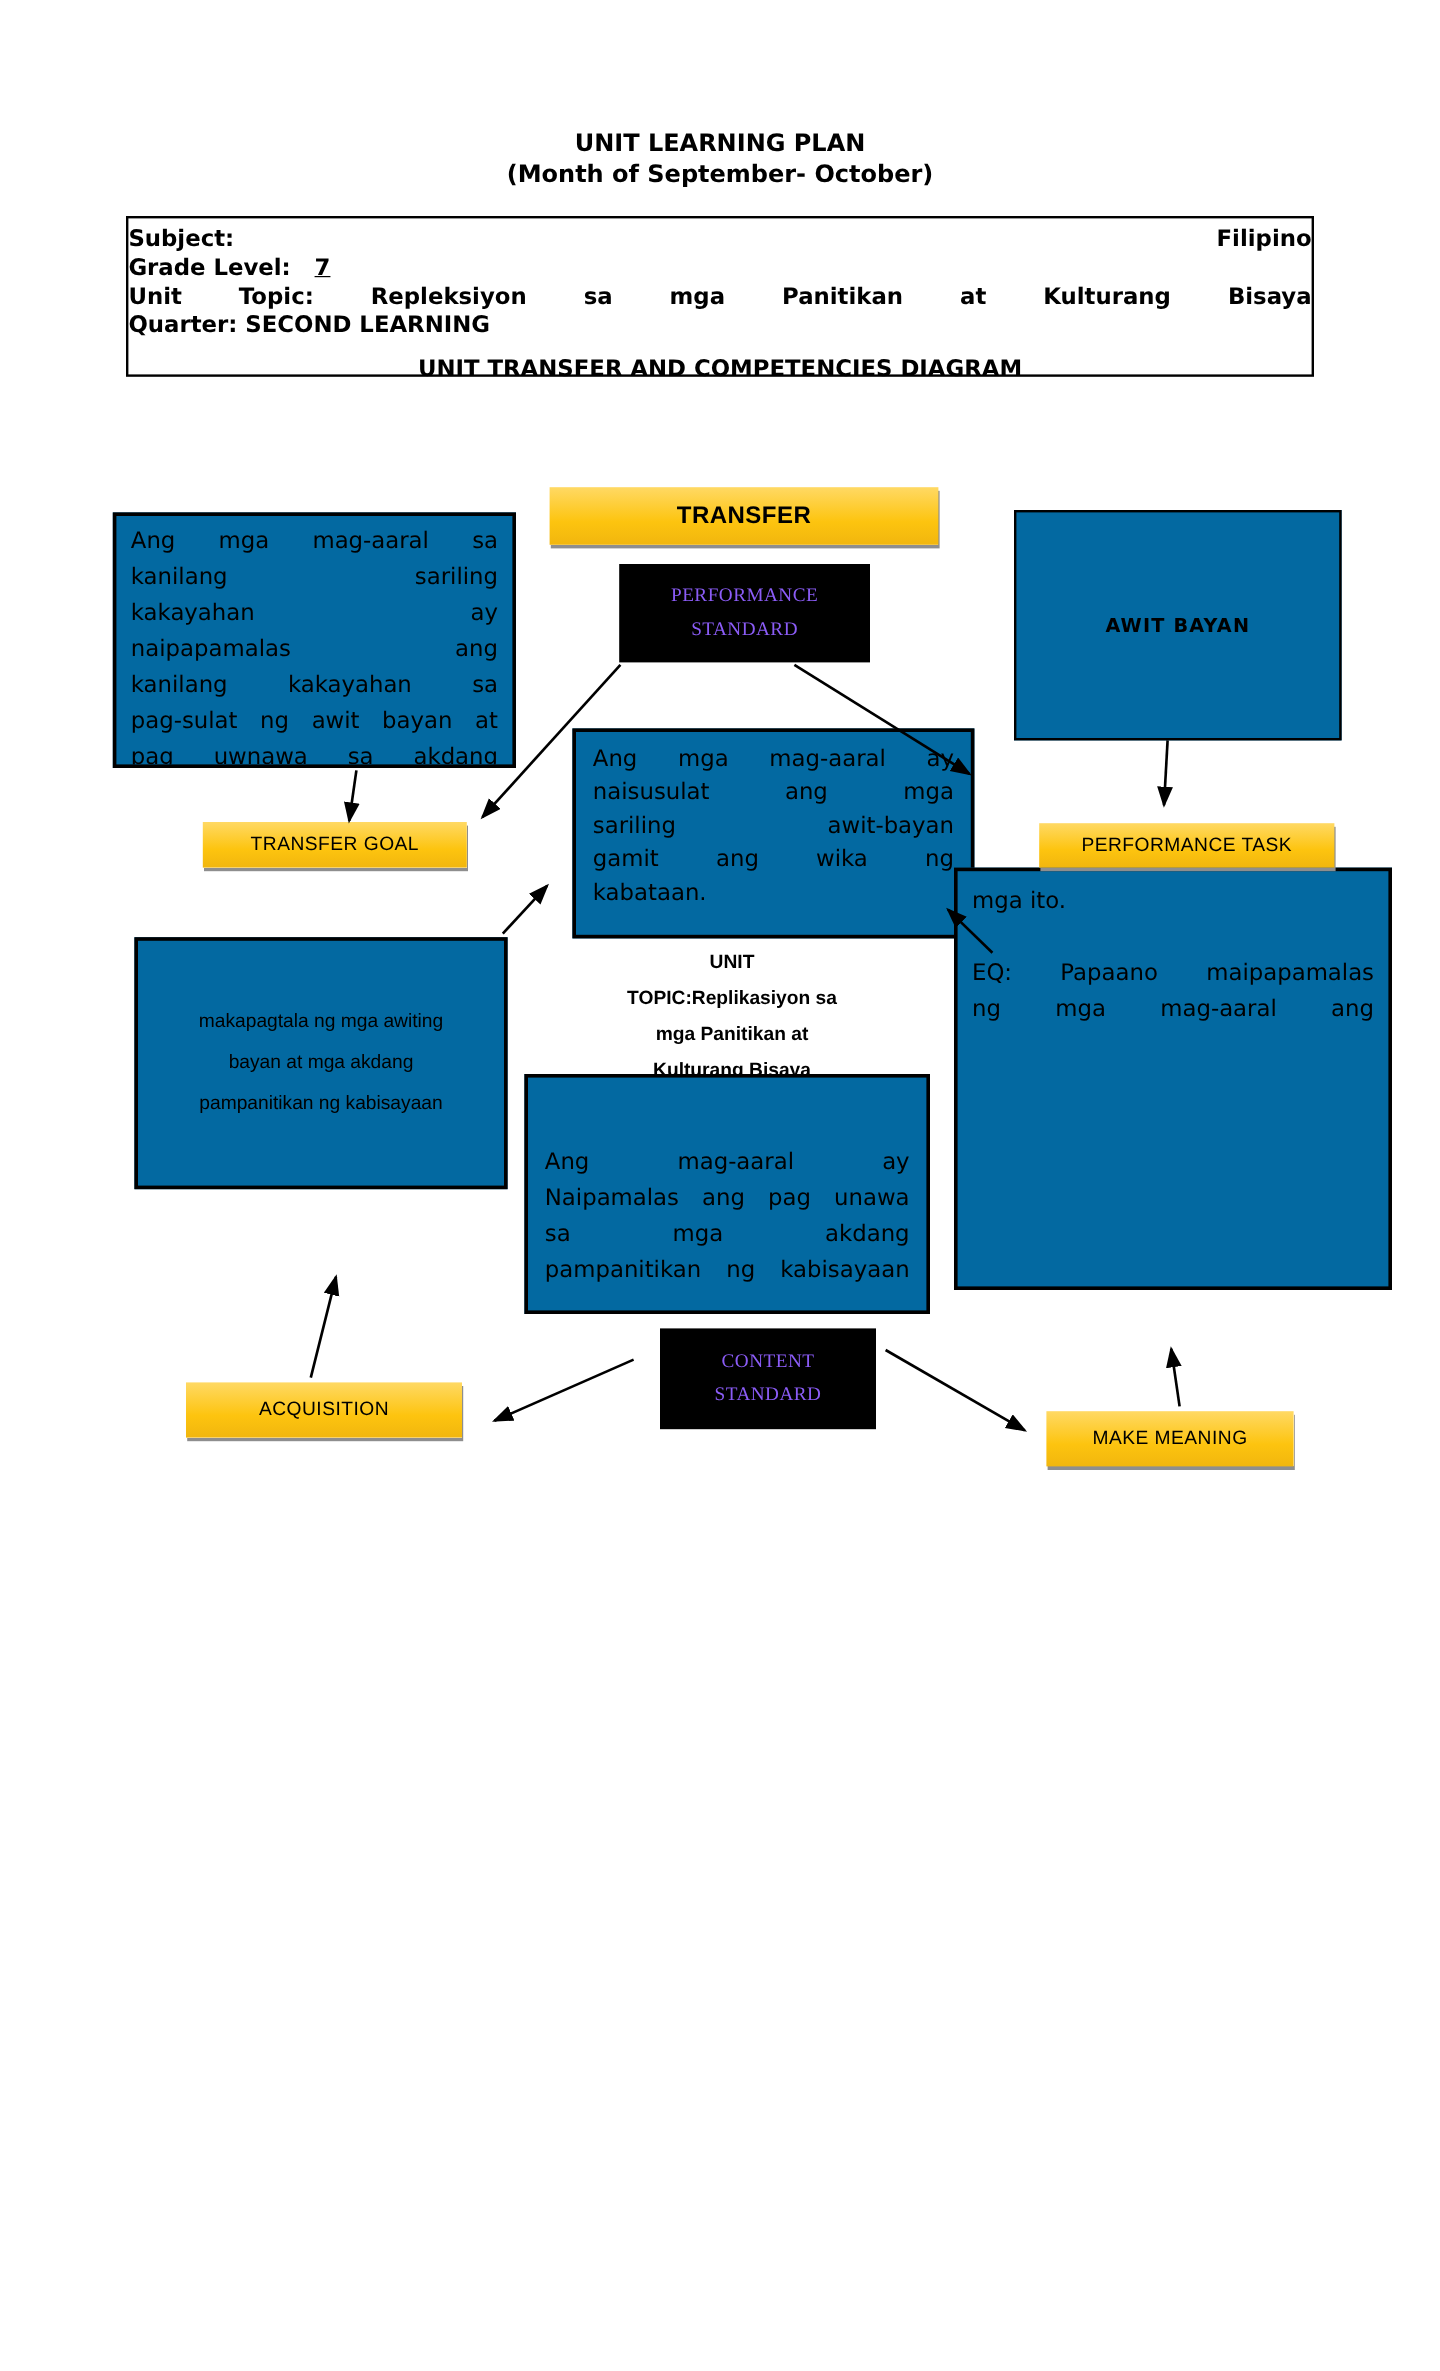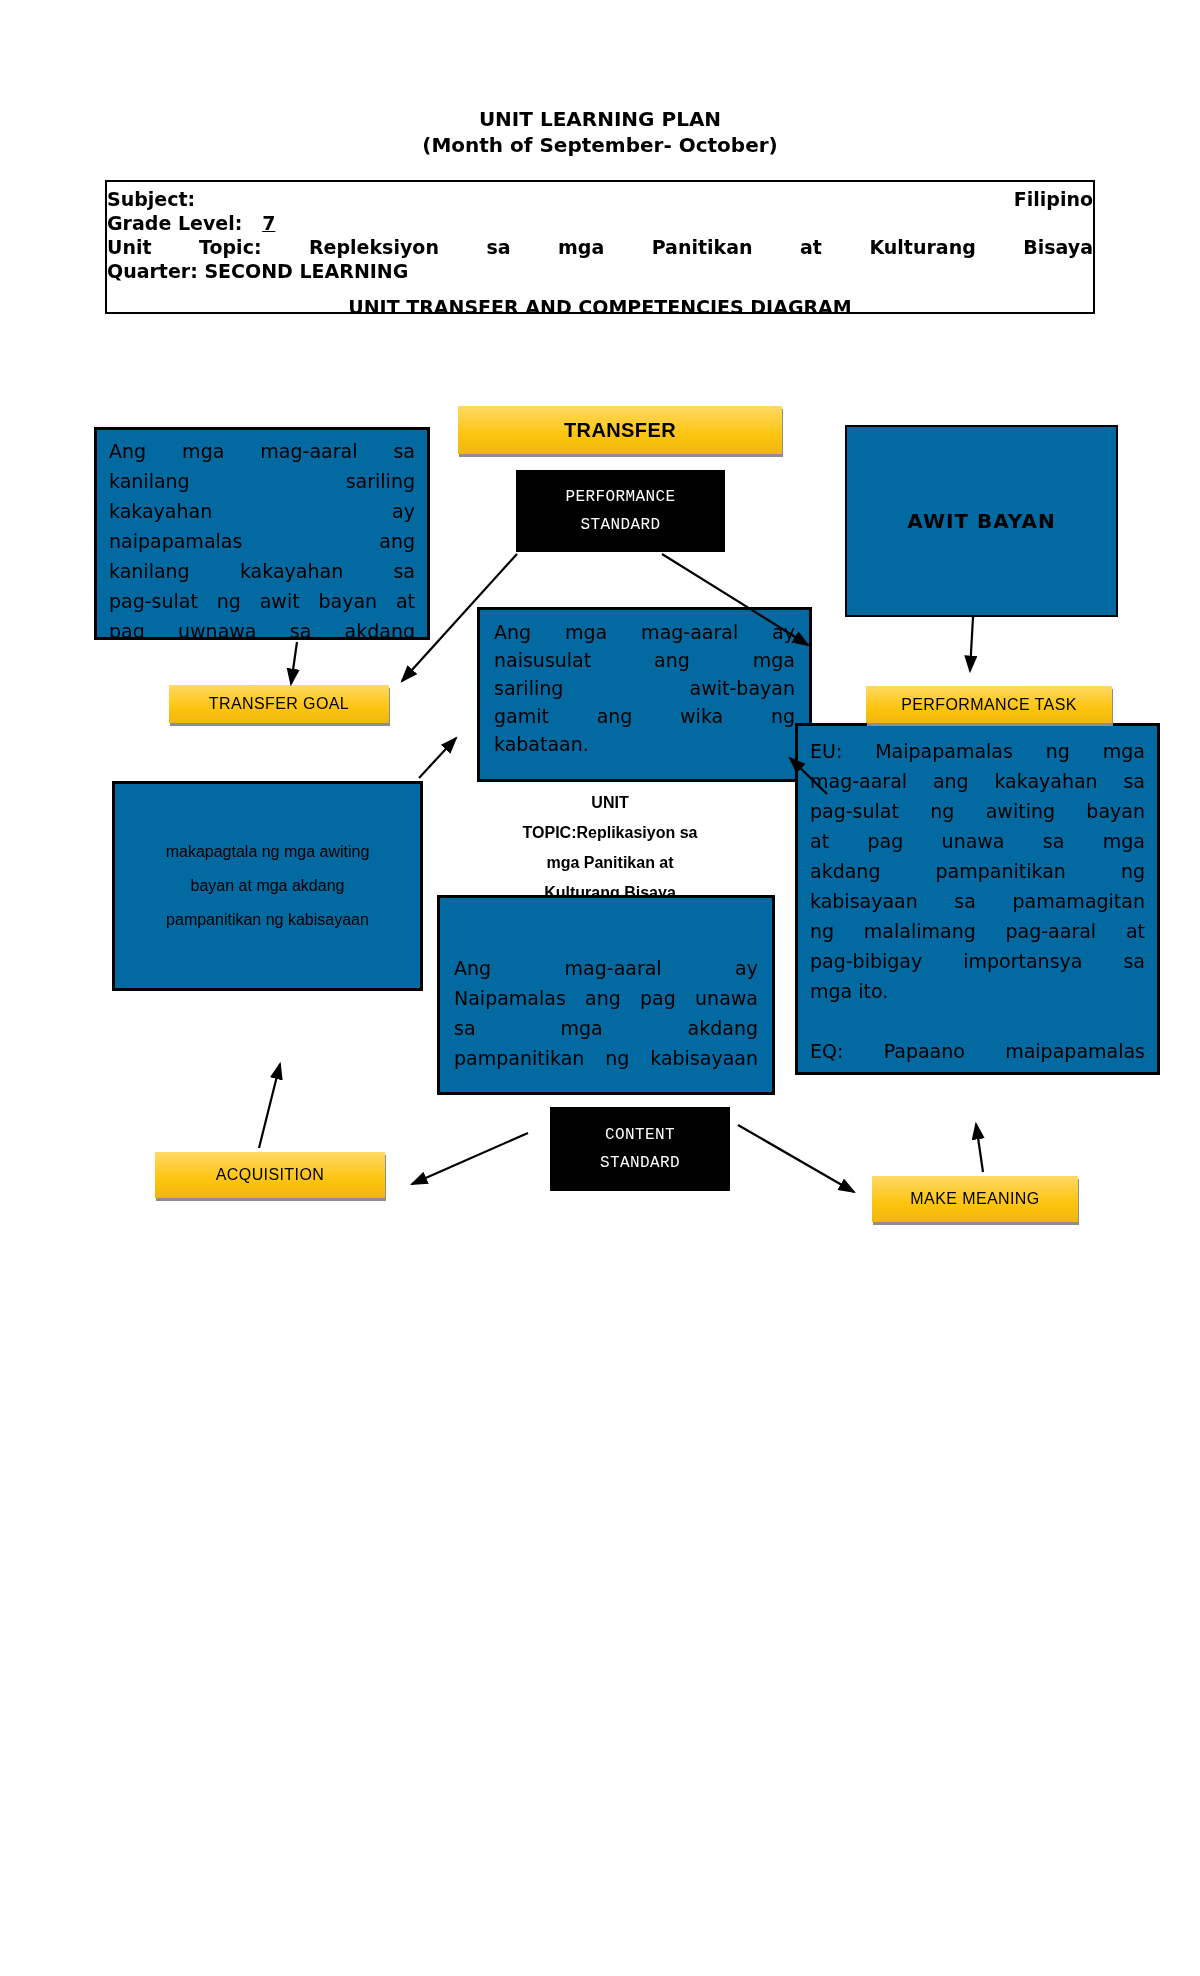--- a/index.html
+++ b/index.html
@@ -11,22 +11,22 @@
            font-weight:bold;font-size:19px;line-height:24px;padding:5px 0;box-sizing:border-box;}
   .inforow{display:flex;justify-content:space-between;}
   .justline{text-align:justify;text-align-last:justify;}
   .u{text-decoration:underline;}
   .diagheading{text-align:center;margin-top:12px;font-size:19px;}
   .whitebox{border:3px solid #000;background:#0369a1;box-sizing:border-box;z-index:5;}
   .par{font-size:19px;line-height:30px;white-space:pre-line;text-align:justify;text-align-last:justify;}
   .bar{background:linear-gradient(180deg,#FFD964 0%,#FDC40F 60%,#F1B60E 100%);
        box-shadow:1px 3px 0 0 #8e8e8e;display:flex;align-items:center;justify-content:center;
        font-family:"Liberation Sans",sans-serif;font-size:16px;letter-spacing:.4px;z-index:6;}
-  .blackbox{background:#000;color:#ffffff;display:flex;align-items:center;justify-content:center;
-       text-align:center;font-family:Liberation Mono, monospace;font-size:16px;line-height:28px;
+  .blackbox{background:#000;color:#8b5cf6;display:flex;align-items:center;justify-content:center;
+       text-align:center;font-family:Liberation Serif, serif;font-size:16px;line-height:28px;
        white-space:pre-line;letter-spacing:.4px;z-index:6;}
   .centertext{font-family:"Liberation Sans",sans-serif;text-align:center;white-space:pre-line;}
   svg.arrows{position:absolute;left:0;top:0;z-index:40;pointer-events:none;}
 </style>
 </head>
 <body>
 
 <div id="page">
 
   <div class="abs titleblock">
@@ -47,21 +47,21 @@
     <div class="justline">Unit Topic: Repleksiyon sa mga Panitikan at Kulturang Bisaya</div>
     <div>Quarter: SECOND LEARNING</div>
     <div class="diagheading">UNIT TRANSFER AND COMPETENCIES DIAGRAM</div>
   </div>
 
   <div class="abs bar" style="left:458px;top:406px;width:324px;height:48px;font-size:20px;font-weight:bold;">TRANSFER</div>
 
   <div class="abs blackbox" style="left:516px;top:470px;width:209px;height:82px;">PERFORMANCE
 STANDARD</div>
 
-  <div class="abs whitebox" style="left:845px;top:425px;width:273px;height:192px;border-width:2px;display:flex;align-items:center;justify-content:center;font-weight:bold;font-size:20px;letter-spacing:1px;">AWIT BAYAN</div>
+  <div class="abs whitebox" style="left:845px;top:425px;width:273px;height:192px;border-width:2px;display:flex;align-items:center;justify-content:center;font-weight:bold;font-size:16px;letter-spacing:1px;">AWIT BAYAN</div>
 
   <div class="abs whitebox par" style="left:94px;top:427px;width:336px;height:213px;padding:6px 12px;overflow:hidden;">Ang mga mag-aaral sa
 kanilang sariling
 kakayahan ay
 naipapamalas ang
 kanilang kakayahan sa
 pag-sulat ng awit bayan at
 pag uwnawa sa akdang</div>
 
   <div class="abs bar" style="left:169px;top:685px;width:220px;height:38px;">TRANSFER GOAL</div>
@@ -82,28 +82,20 @@
 pampanitikan ng kabisayaan</div>
 
   <div class="abs whitebox par" style="left:437px;top:895px;width:338px;height:200px;padding:55px 14px 0 14px;overflow:hidden;">Ang mag-aaral ay
 Naipamalas ang pag unawa
 sa mga akdang
 pampanitikan ng kabisayaan</div>
 
   <div class="abs bar" style="left:866px;top:686px;width:246px;height:37px;">PERFORMANCE TASK</div>
 
   <div class="abs whitebox" style="left:795px;top:723px;width:365px;height:352px;padding:10px 12px;overflow:hidden;font-size:19px;line-height:30px;">
-    <div class="par">EU: Maipapamalas ng mga
-mag-aaral ang kakayahan sa
-pag-sulat ng awiting bayan
-at pag unawa sa mga
-akdang pampanitikan ng
-kabisayaan sa pamamagitan
-ng malalimang pag-aaral at
-pag-bibigay importansya sa</div>
     <div>mga ito.</div>
     <div style="height:30px;"></div>
     <div class="par">EQ: Papaano maipapamalas</div>
     <div class="par">ng mga mag-aaral ang</div>
   </div>
 
   <div class="abs blackbox" style="left:550px;top:1107px;width:180px;height:84px;">CONTENT
 STANDARD</div>
 
   <div class="abs bar" style="left:155px;top:1152px;width:230px;height:46px;">ACQUISITION</div>

